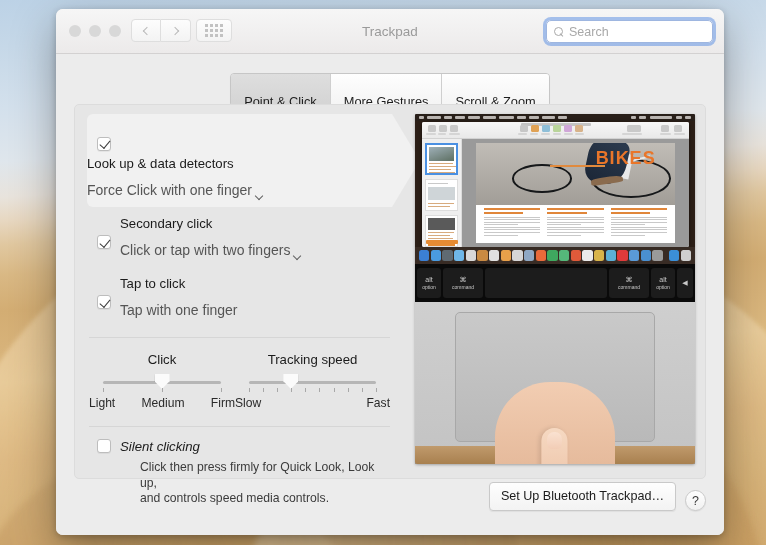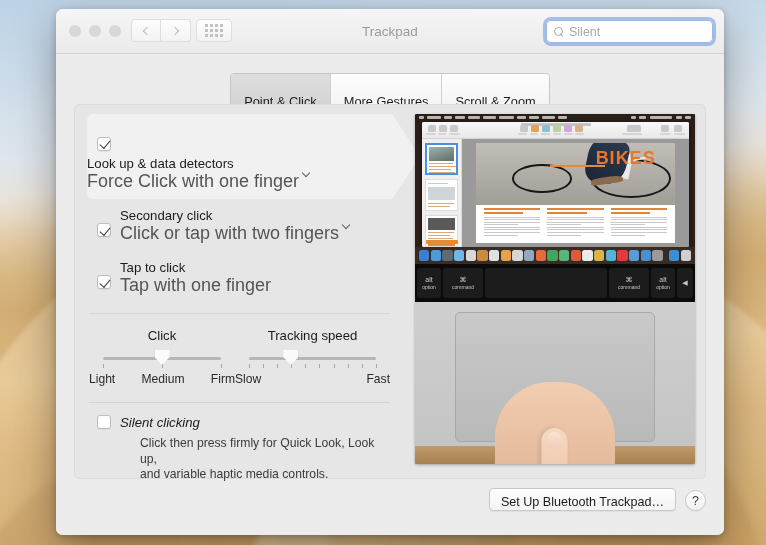--- a/index.html
+++ b/index.html
@@ -165,21 +165,21 @@
     box-shadow:0 1px 0 rgba(0,0,0,.05);
   }
   .cb.on::after{
     content:""; position:absolute; left:4px; top:0.5px;
     width:4.5px; height:9px;
     border-right:1.8px solid #3c3c3c; border-bottom:1.8px solid #3c3c3c;
     transform:rotate(40deg);
   }
   .rowtext{ flex:1; }
   .rowtitle{ font-size:13.2px; color:#1b1b1b; line-height:17px; }
-  .rowsub{ font-size:18px; color:#555; line-height:17px; margin-top:1px; display:inline-flex; align-items:flex-start; gap:4px; }
+  .rowsub{ font-size:14px; color:#555; line-height:17px; margin-top:10px; display:inline-flex; align-items:flex-end; gap:4px; }
   .popchev{ width:6px; height:6px; border-left:1.5px solid #606060; border-bottom:1.5px solid #606060; transform:rotate(-45deg); margin-top:-3px; }
 
   .divider{ height:1px; background:#d6d6d6; margin:10px 2px 0 2px; }
 
   
   #sliders{ display:flex; margin-top:14px; padding:0 2px; }
   .sl{ flex:1; }
   .sl:first-child{ flex:0 0 146px; }
   .sllabel{ text-align:center; font-size:13.2px; color:#1b1b1b; margin-bottom:13px; }
   .track{ position:relative; height:4px; margin:0 14px; }
@@ -303,21 +303,21 @@
     position:absolute; left:50%; transform:translateX(-50%);
     top:4px; width:15px; height:17px;
     background:linear-gradient(180deg,#fae2d1,#f2cdb6);
     border-radius:7px 7px 5px 5px;
   }
 
   
   #footer{ position:absolute; left:0; right:0; bottom:0; height:60px; }
   #btSetup{
     position:absolute; right:48px; bottom:24px;
-    height:23px; padding:3px 11px; line-height:21px;
+    height:29px; padding:3px 11px; line-height:21px;
     font-size:12.6px; color:#1b1b1b;
     background:linear-gradient(180deg,#fefefe,#f3f3f3);
     border:1px solid #c9c9c9; border-radius:4px;
     box-shadow:0 1px 1px rgba(0,0,0,.06);
   }
   #helpBtn{
     position:absolute; right:18px; bottom:24px;
     width:21px; height:21px; border-radius:50%;
     background:linear-gradient(180deg,#fefefe,#f1f1f1);
     border:1px solid #c9c9c9;
@@ -369,21 +369,21 @@
           <i></i>
           <i></i>
       </span>
     </div>
 
     <div id="wintitle">Trackpad</div>
 
     <div id="searchwrap">
       <div id="search">
         <span class="magnifier"></span>
-        <span id="searchph">Silent</span>
+        <span id="searchph">Search</span>
       </div>
     </div>
   </div>
 
   <div id="winbody">
 
     <div id="tabbar">
       <div id="tabs">
         <div class="tab sel">Point &amp; Click</div>
         <div class="tab">More Gestures</div>
@@ -478,21 +478,21 @@
         <div class="divider" style="margin-top:16px"></div>
 
         <div id="bottomchecks">
           <div class="brow">
             <div class="cbwrap">
               <span class="cb"></span>
             </div>
             <span class="btext">Silent clicking</span>
           </div>
           <div class="bnote">Click then press firmly for Quick Look, Look up,</div>
-          <div class="bnote" style="margin-top:0">and variable haptic media controls.</div>
+          <div class="bnote" style="margin-top:0">and controls speed media controls.</div>
         </div>
       </div>
 
       <div id="demo">
 
         <div id="demoScreen">
           <div id="macMenubar">
             <span class="mi" style="left:4px;width:5px"></span>
             <span class="mi" style="left:12px;width:14px"></span>
             <span class="mi" style="left:29px;width:8px"></span>

